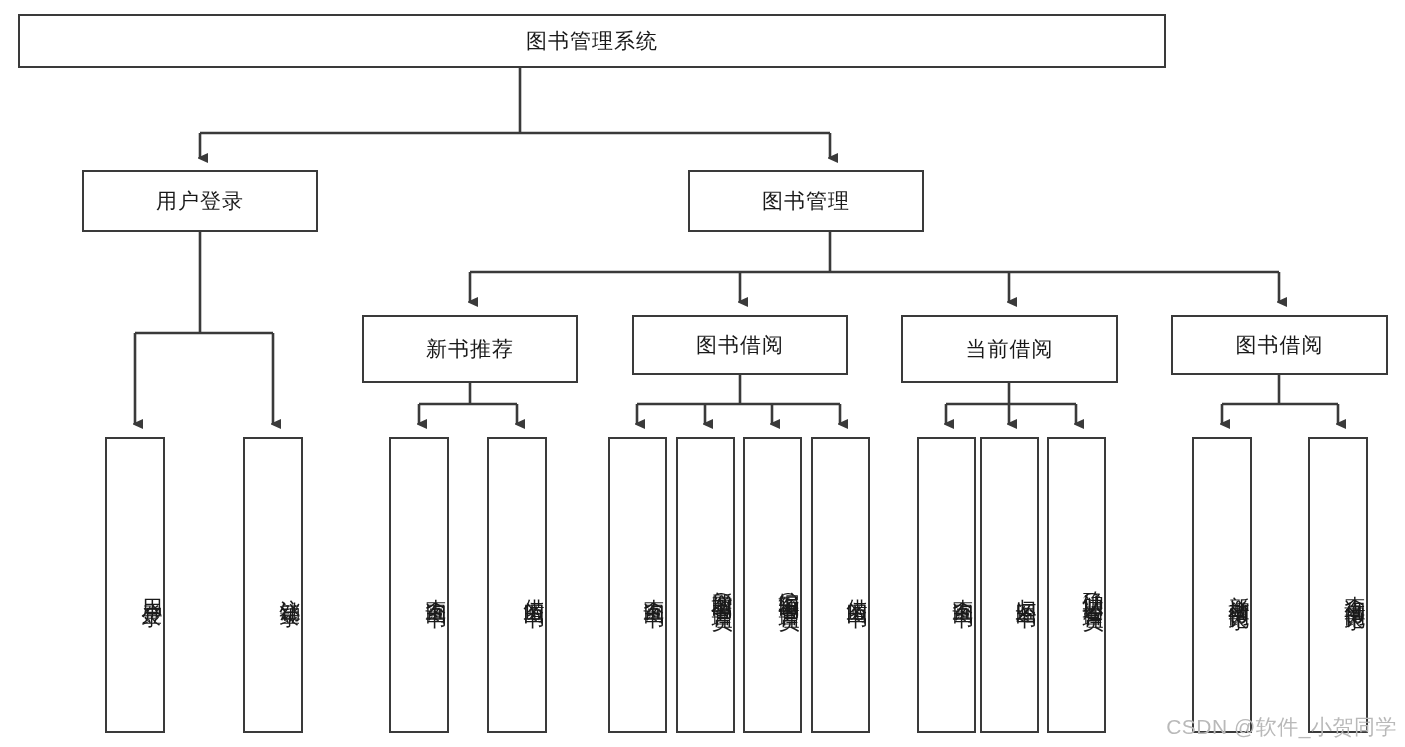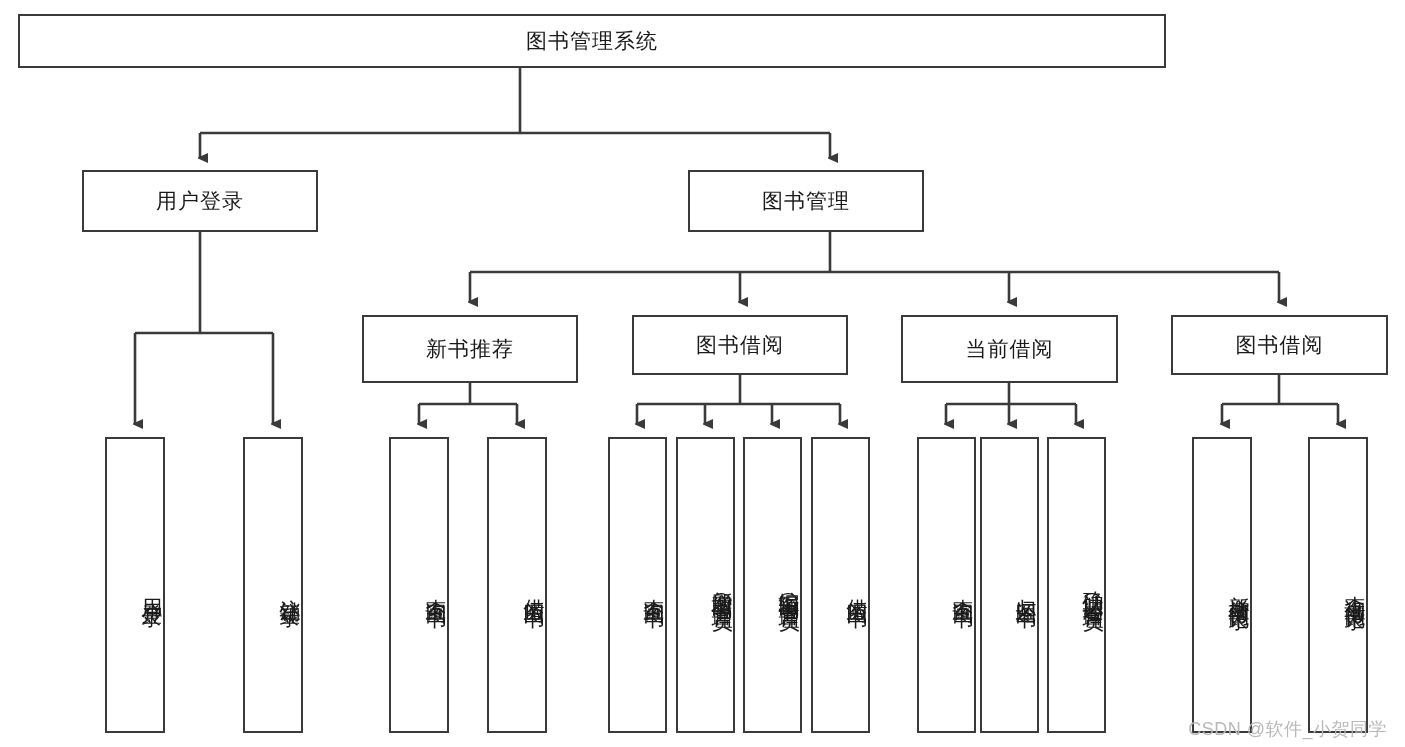--- a/index.html
+++ b/index.html
@@ -51,23 +51,23 @@
   }
   .node.v.tall {
     padding-top: 4px;
   }
   .node-label {
     display: block;
     white-space: nowrap;
   }
   #watermark {
     position: absolute;
-    right: 18px;
+    right: 8px;
     bottom: 6px;
-    font-size: 18px;
+    font-size: 21px;
     color: #b9b9b9;
     letter-spacing: 0.5px;
     white-space: nowrap;
   }
 </style>
 </head>
 <body>
 
 <div id="canvas">
 

